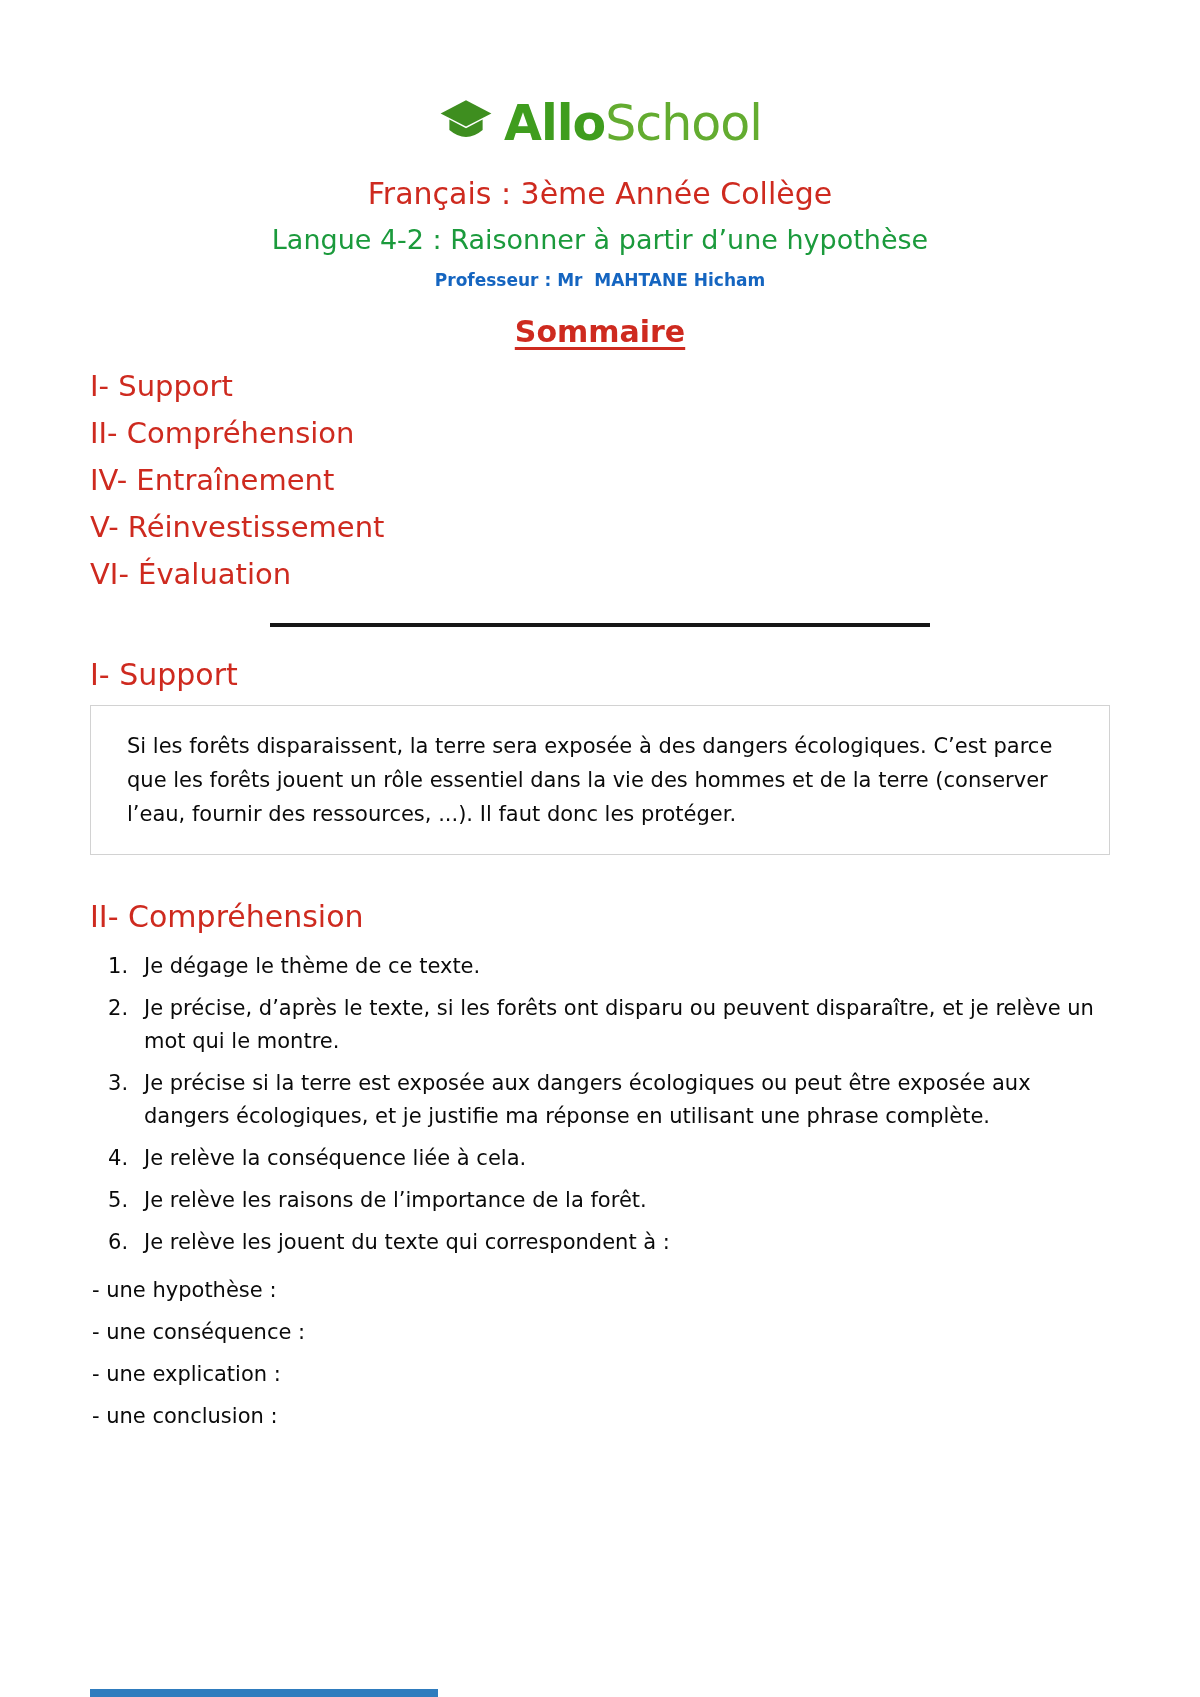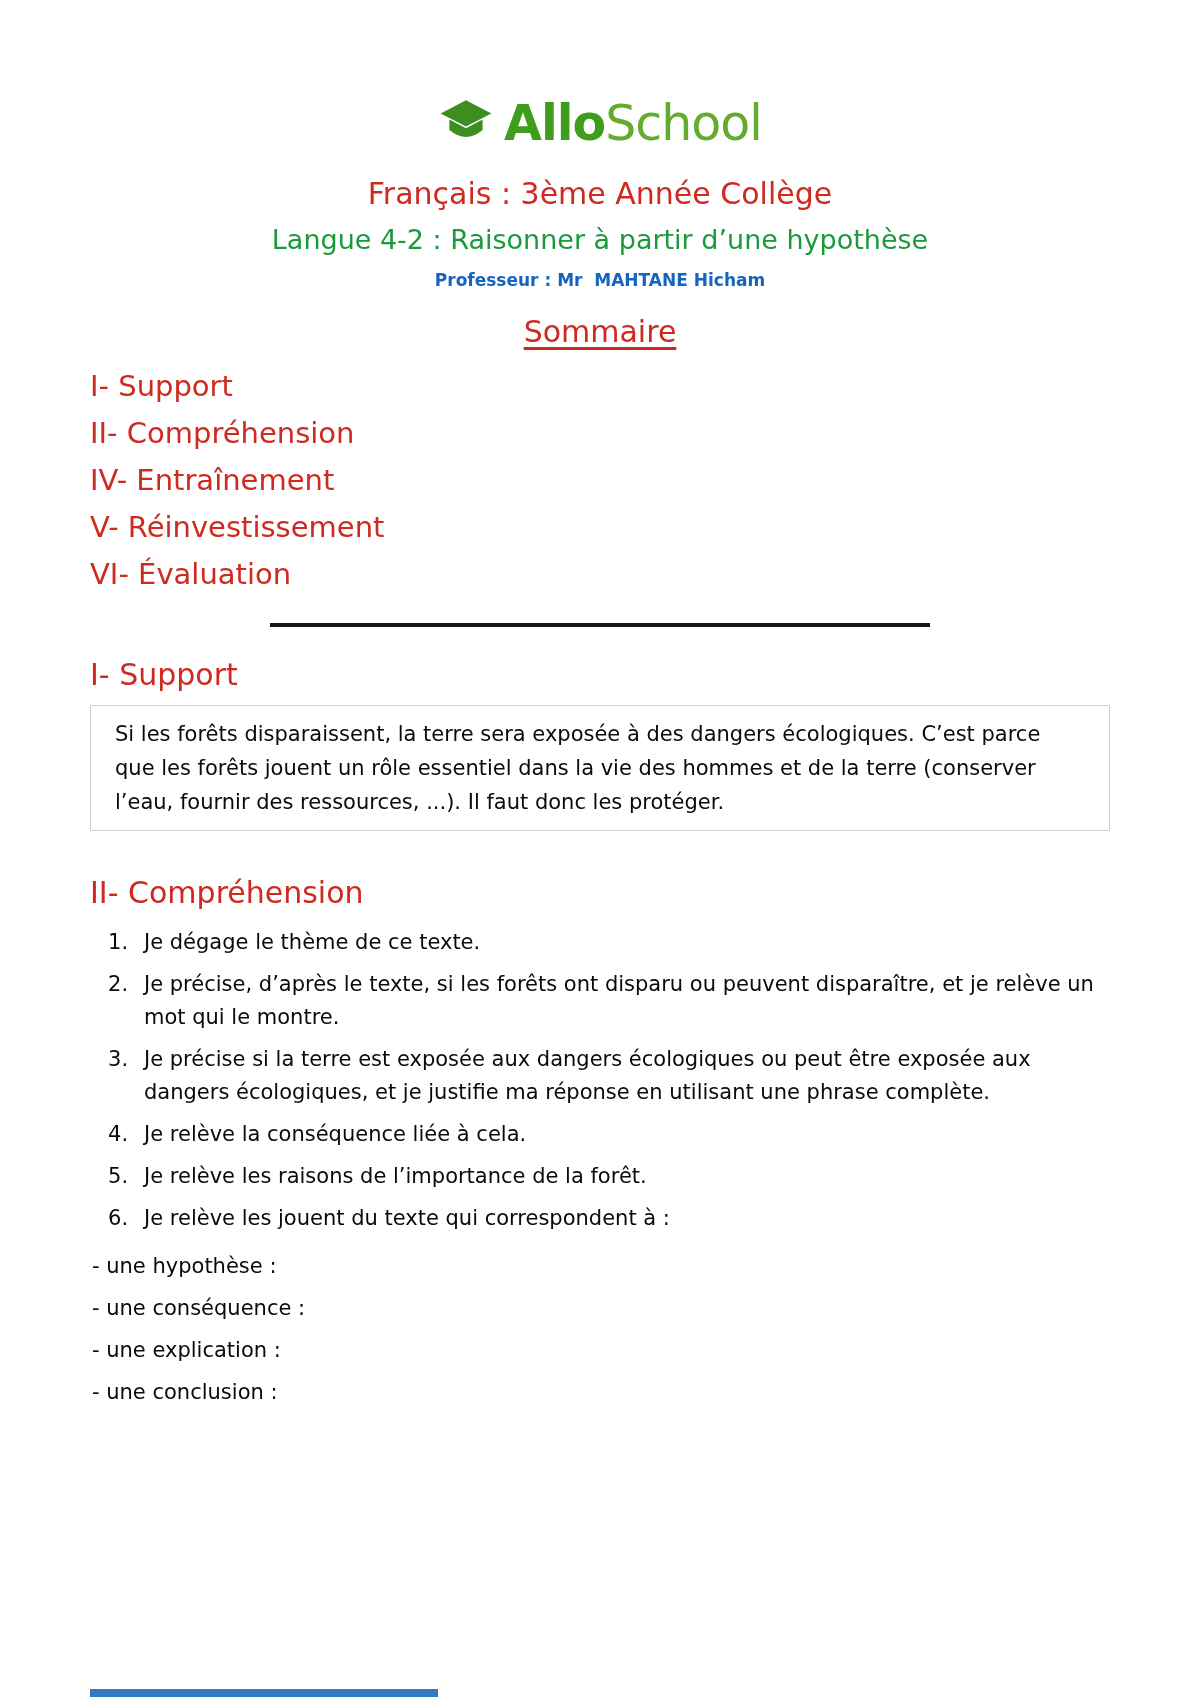--- a/index.html
+++ b/index.html
@@ -47,21 +47,21 @@
     font-weight: 700;
     color: #1565C0;
     white-space: pre-wrap;
   }
 
   
   .sommaire-heading {
     margin: 24px 0 0;
     text-align: center;
     font-size: 30px;
-    font-weight: 400;
+    font-weight: 700;
     color: #CE2A1F;
     text-decoration: underline;
     text-underline-offset: 5px;
   }
   .sommaire-list {
     list-style: none;
     margin: 14px 0 0;
     padding: 0 0 0 90px;
   }
   .sommaire-list li {
@@ -88,21 +88,21 @@
 
   .support-box {
     margin: 13px 90px 0;
     border: 1px solid #d2d2d2;
     background: #fff;
     padding: 11px 24px;
     font-size: 21px;
     line-height: 34px;
     color: #0a0a0a;
   }
-  .support-box p { margin: 0; }
+  .support-box p { margin: 12px; }
 
   
   .questions {
     list-style: none;
     counter-reset: q;
     margin: 16px 90px 0 0;
     padding: 0 0 0 137px;
   }
   .questions li {
     counter-increment: q;

